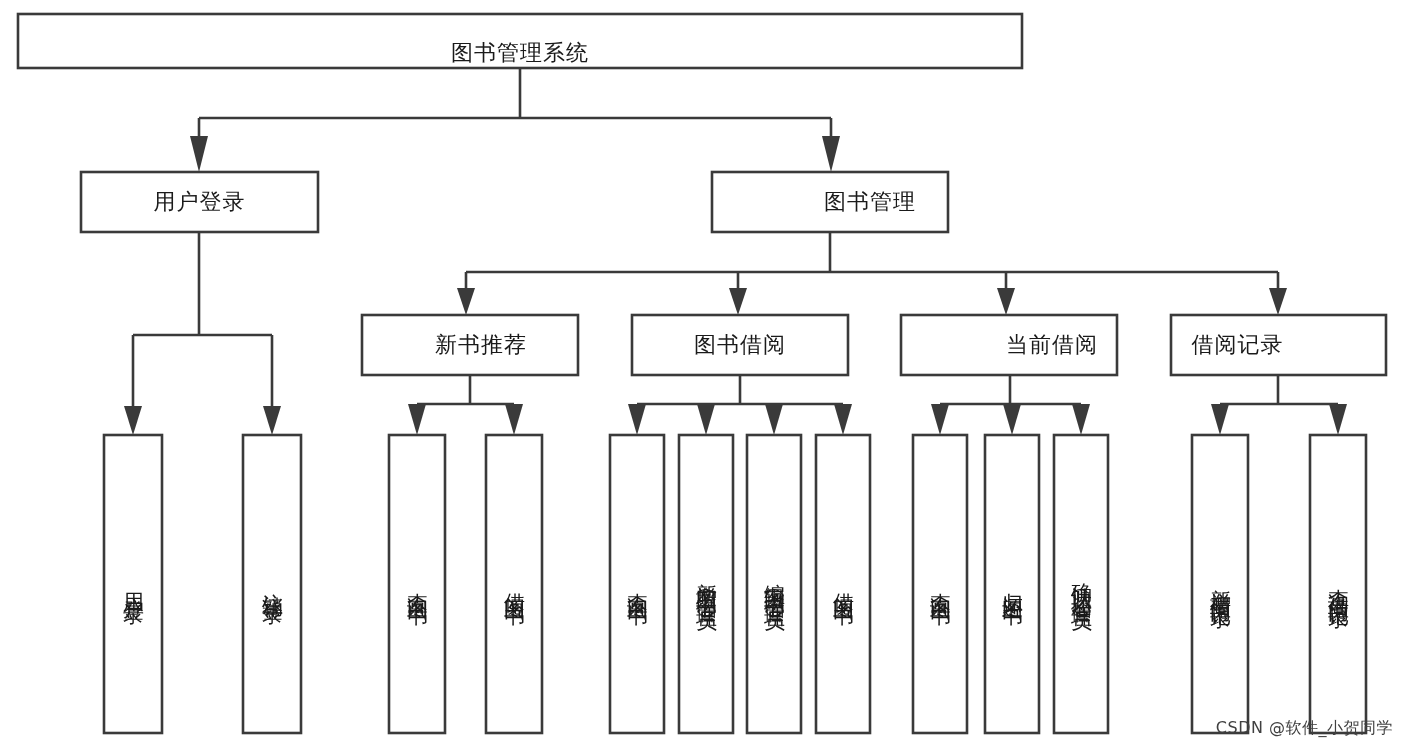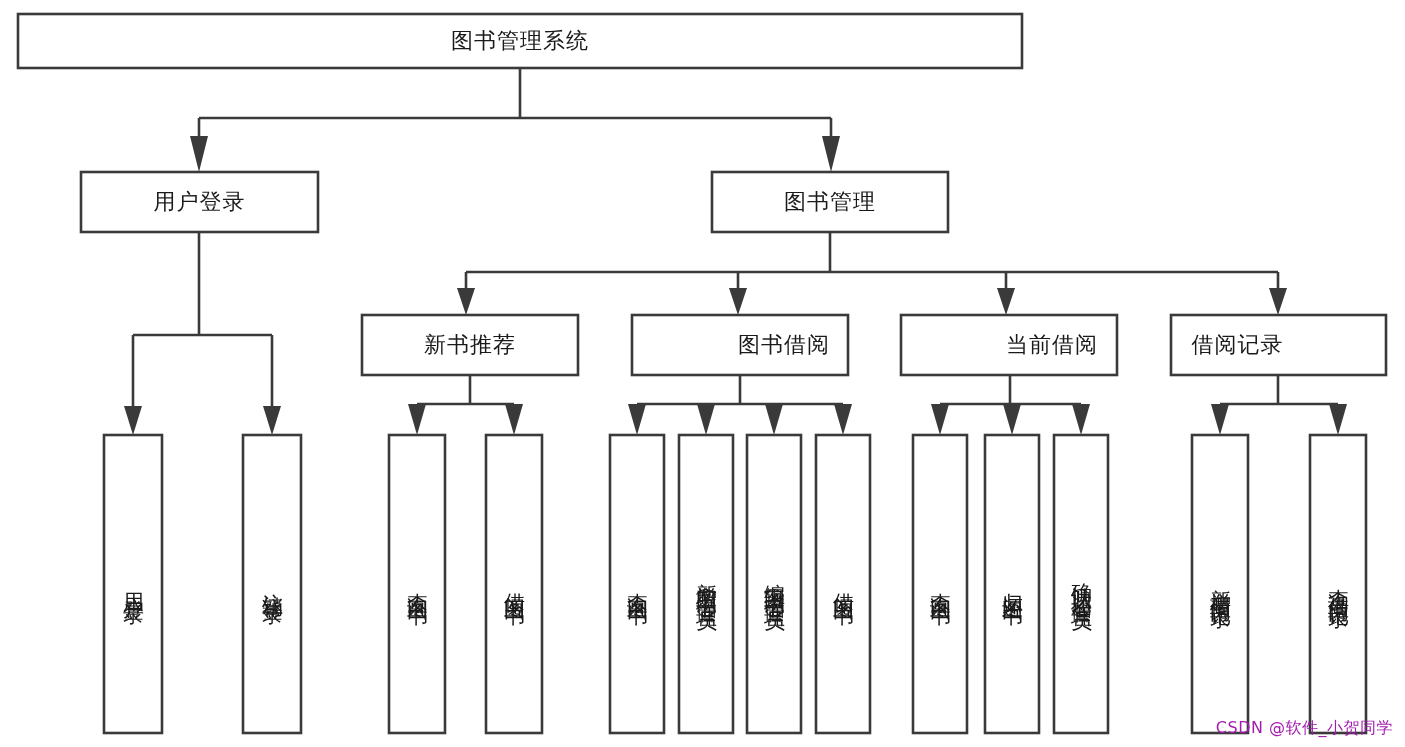--- a/index.html
+++ b/index.html
@@ -71,21 +71,21 @@
     color: #1a1a1a;
     letter-spacing: 1px;
     white-space: nowrap;
   }
   #watermark {
     position: absolute;
     right: 12px;
     bottom: 8px;
     font-family: "DejaVu Sans", "Liberation Sans", sans-serif;
     font-size: 16px;
-    color: #a21caf;
+    color: #404040;
     letter-spacing: 0.5px;
     white-space: nowrap;
     pointer-events: none;
   }
 </style>
 </head>
 <body>
 
 <div id="diagram-root">
 
@@ -174,35 +174,35 @@
     <rect class="node-box" x="679" y="435" width="54" height="298"></rect>
     <rect class="node-box" x="747" y="435" width="54" height="298"></rect>
     <rect class="node-box" x="816" y="435" width="54" height="298"></rect>
     <rect class="node-box" x="913" y="435" width="54" height="298"></rect>
     <rect class="node-box" x="985" y="435" width="54" height="298"></rect>
     <rect class="node-box" x="1054" y="435" width="54" height="298"></rect>
     <rect class="node-box" x="1192" y="435" width="56" height="298"></rect>
     <rect class="node-box" x="1310" y="435" width="56" height="298"></rect>
   </svg>
 
-  <div class="hlabel-wrap" style="left:18px; top:14px; width:1004px; height:54px;">
+  <div class="hlabel-wrap" style="left:18px; top:14px; width:1004px; height:54px;align-items:flex-end;">
     <span class="hlabel-text">图书管理系统</span>
   </div>
 
   <div class="hlabel-wrap" style="left:81px; top:172px; width:237px; height:60px;">
     <span class="hlabel-text">用户登录</span>
   </div>
-  <div class="hlabel-wrap" style="left:712px; top:172px; width:236px; height:60px;">
+  <div class="hlabel-wrap" style="left:712px; top:172px; width:236px; height:60px;padding-left:40px;">
     <span class="hlabel-text">图书管理</span>
   </div>
 
-  <div class="hlabel-wrap" style="left:362px; top:315px; width:216px; height:60px;">
+  <div class="hlabel-wrap" style="left:362px; top:315px; width:216px; height:60px;padding-left:11px;">
     <span class="hlabel-text">新书推荐</span>
   </div>
-  <div class="hlabel-wrap" style="left:632px; top:315px; width:216px; height:60px;padding-left:44px;">
+  <div class="hlabel-wrap" style="left:632px; top:315px; width:216px; height:60px;">
     <span class="hlabel-text">图书借阅</span>
   </div>
   <div class="hlabel-wrap" style="left:901px; top:315px; width:216px; height:60px;padding-left:43px;">
     <span class="hlabel-text">当前借阅</span>
   </div>
   <div class="hlabel-wrap" style="left:1130px; top:315px; width:215px; height:60px;">
     <span class="hlabel-text">借阅记录</span>
   </div>
 
   <div class="vlabel-wrap" style="left:104px; top:435px; width:58px; height:298px;">

